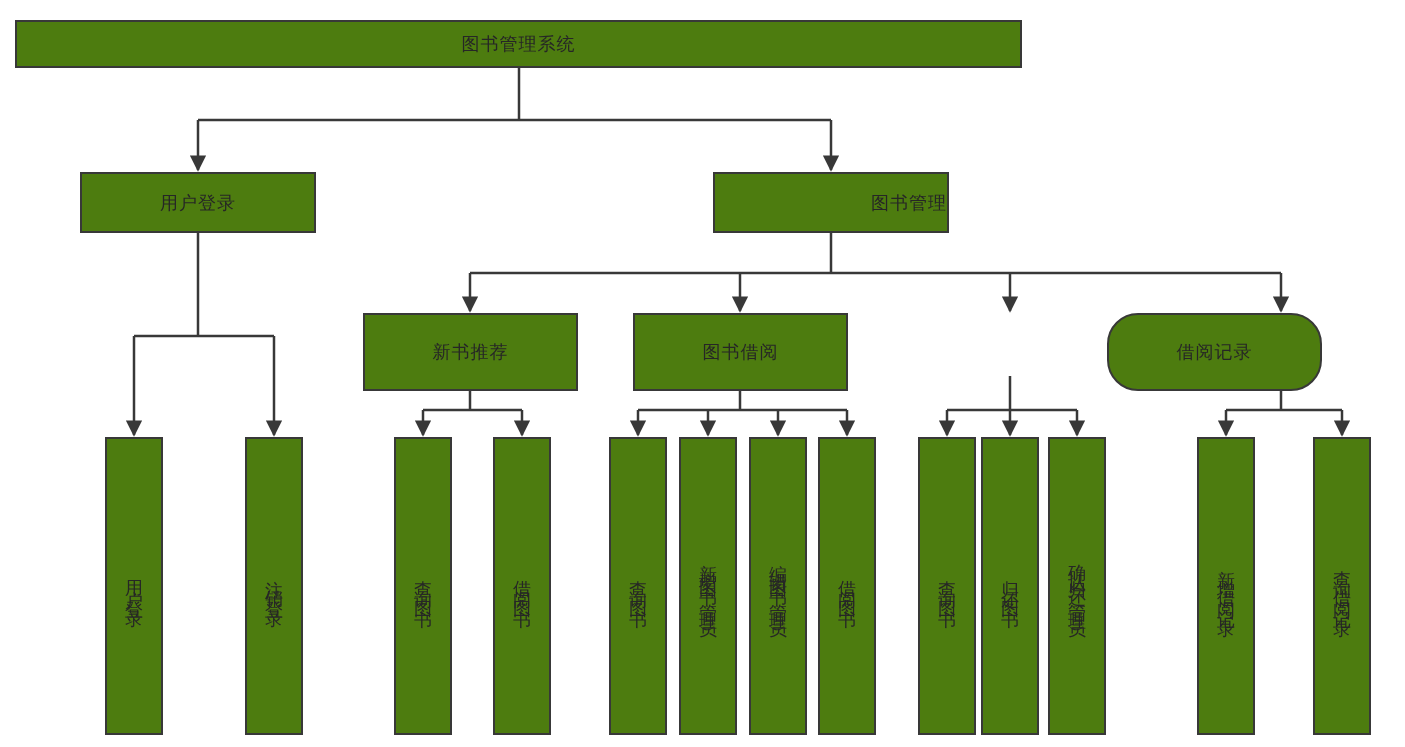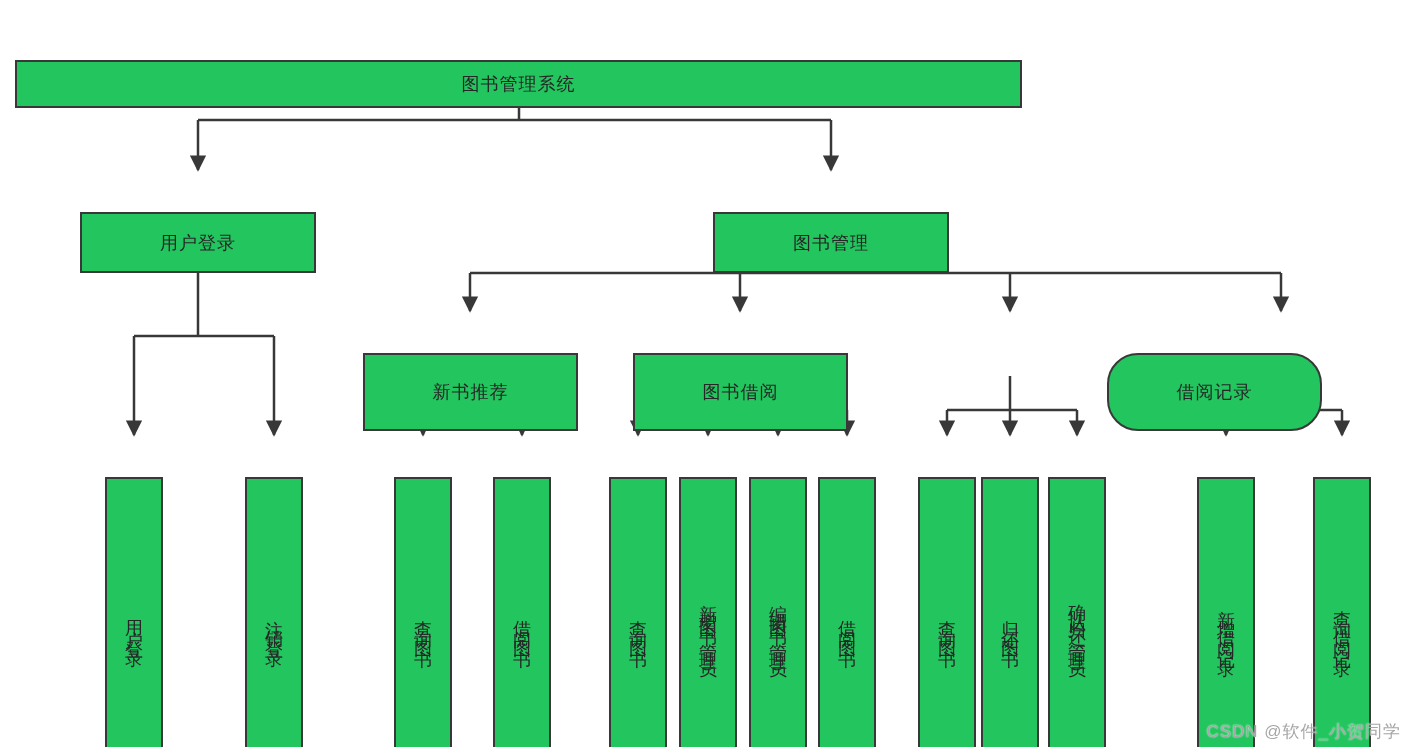--- a/index.html
+++ b/index.html
@@ -8,23 +8,23 @@
     width:1405px;height:747px;
     background:#ffffff;
     font-family:"Liberation Sans","DejaVu Sans",sans-serif;
     color:#262626;
     overflow:hidden;
   }
   svg.connectors{position:absolute;left:0;top:0;width:1405px;height:747px;}
   .node{
     position:absolute;
     box-sizing:border-box;
-    background:#22c55e;
+    background:#4d7c0f;
     border:2.5px solid #383838;
-    display:flex;align-items:center;justify-content:center;margin-top:40px;
+    display:flex;align-items:center;justify-content:center;
   }
   .hnode{font-size:18px;letter-spacing:1px;}
   .root{left:15px;top:20px;width:1007px;height:48px;font-size:18px;}
   .l2{top:172px;width:236px;height:61px;}
   .l3{top:313px;width:215px;height:78px;}
   .leaf{
     top:437px;width:58px;height:298px;
     border-width:2px;
   }
   .leaf span{
@@ -93,21 +93,21 @@
     </g>
   </svg>
 
   <div class="node hnode root">
     <span>图书管理系统</span>
   </div>
 
   <div class="node hnode l2" style="left:80px;">
     <span>用户登录</span>
   </div>
-  <div class="node hnode l2" style="left:713px;">
+  <div class="node hnode l2" style="left:713px;justify-content:flex-end;">
     <span>图书管理</span>
   </div>
 
   <div class="node hnode l3" style="left:363px;">
     <span>新书推荐</span>
   </div>
   <div class="node hnode l3" style="left:633px;">
     <span>图书借阅</span>
   </div>
   <div class="node hnode l3" style="left:1107px;border-radius:31px;">
@@ -151,15 +151,14 @@
     <span>确认归还（管理员）</span>
   </div>
 
   <div class="node leaf" style="left:1197px;">
     <span>新增借阅记录</span>
   </div>
   <div class="node leaf" style="left:1313px;">
     <span>查询借阅记录</span>
   </div>
 
-  <div class="watermark">CSDN @软件_小贺同学</div>
 
 </div>
 
 </body></html>

